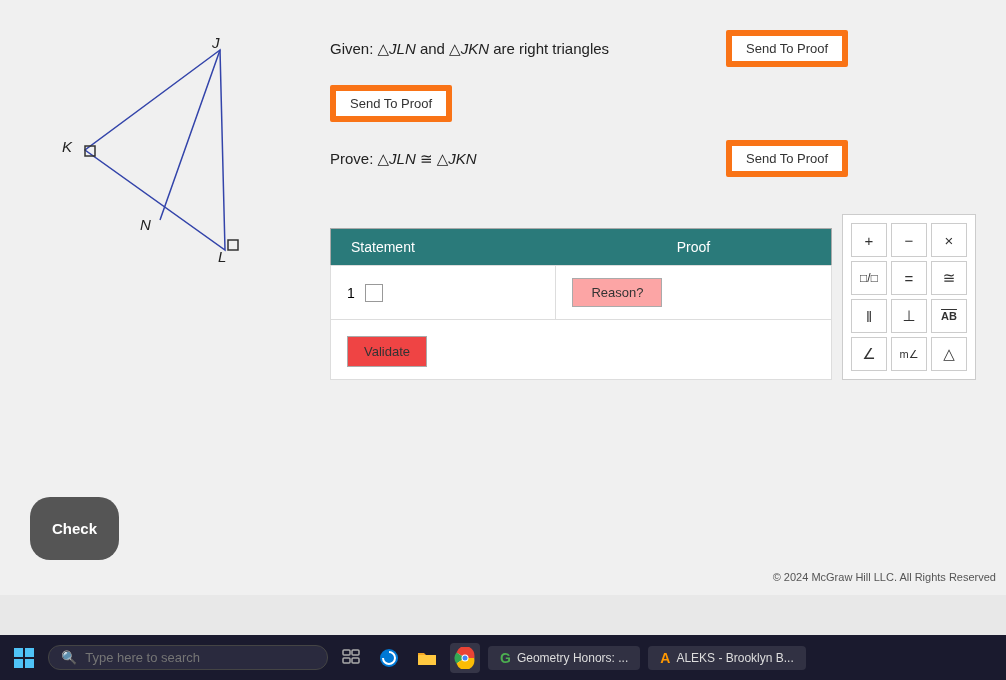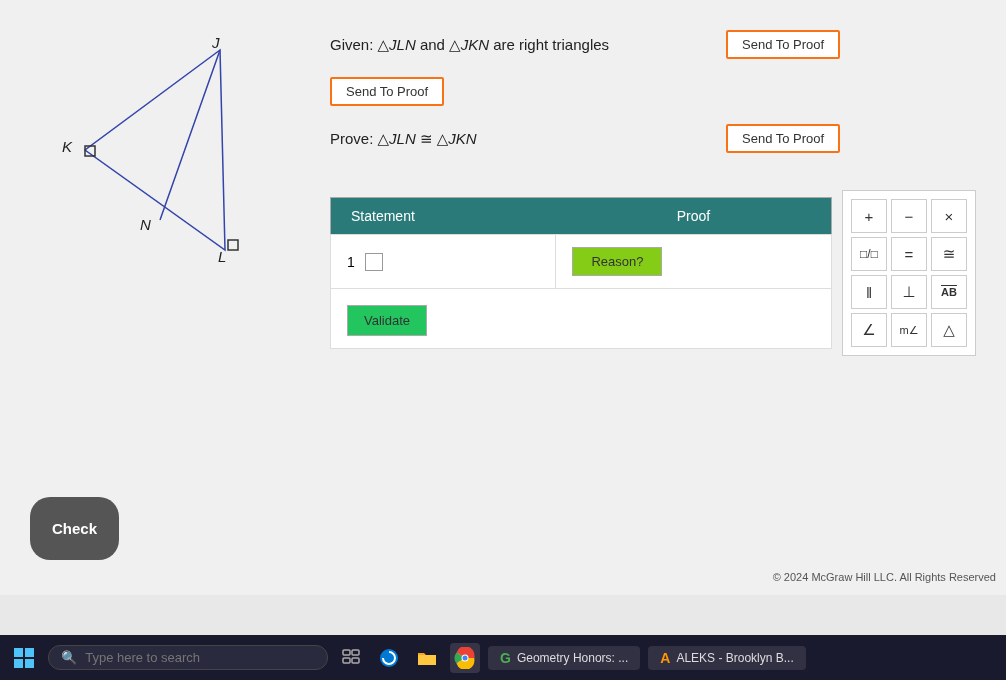--- a/index.html
+++ b/index.html
@@ -61,34 +61,34 @@
       min-width: 360px;
     }
 
     .overline {
       text-decoration: overline;
       font-style: italic;
     }
 
     .send-proof-btn {
       background: white;
-      border: 2px solid #f97316;
+      border: 6px solid #f97316;
       padding: 5px 14px;
       font-size: 13px;
       cursor: pointer;
       border-radius: 2px;
       color: #333;
     }
 
     
     .proof-table-area {
       margin-top: 37px;
       display: flex;
       gap: 10px;
-      align-items: center;
+      align-items: flex-end;
     }
 
     .proof-table {
       flex: 1;
       border-collapse: collapse;
       border: 1px solid #aaa;
     }
 
     .proof-table thead tr {
       background: #2a7a7a;
@@ -126,30 +126,30 @@
 
     .statement-checkbox {
       width: 18px;
       height: 18px;
       border: 1px solid #999;
       background: white;
       display: inline-block;
     }
 
     .reason-btn {
-      background: #84cc16;
+      background: #fca5a5;
       border: 1px solid #aaa;
       padding: 6px 18px;
       font-size: 13px;
       cursor: pointer;
       color: #333;
     }
 
     .validate-btn {
-      background: #22c55e;
+      background: #ef4444;
       border: 1px solid #aaa;
       padding: 7px 16px;
       font-size: 13px;
       cursor: pointer;
       color: #333;
       margin-top: 4px;
     }
 
     
     .symbol-panel {

